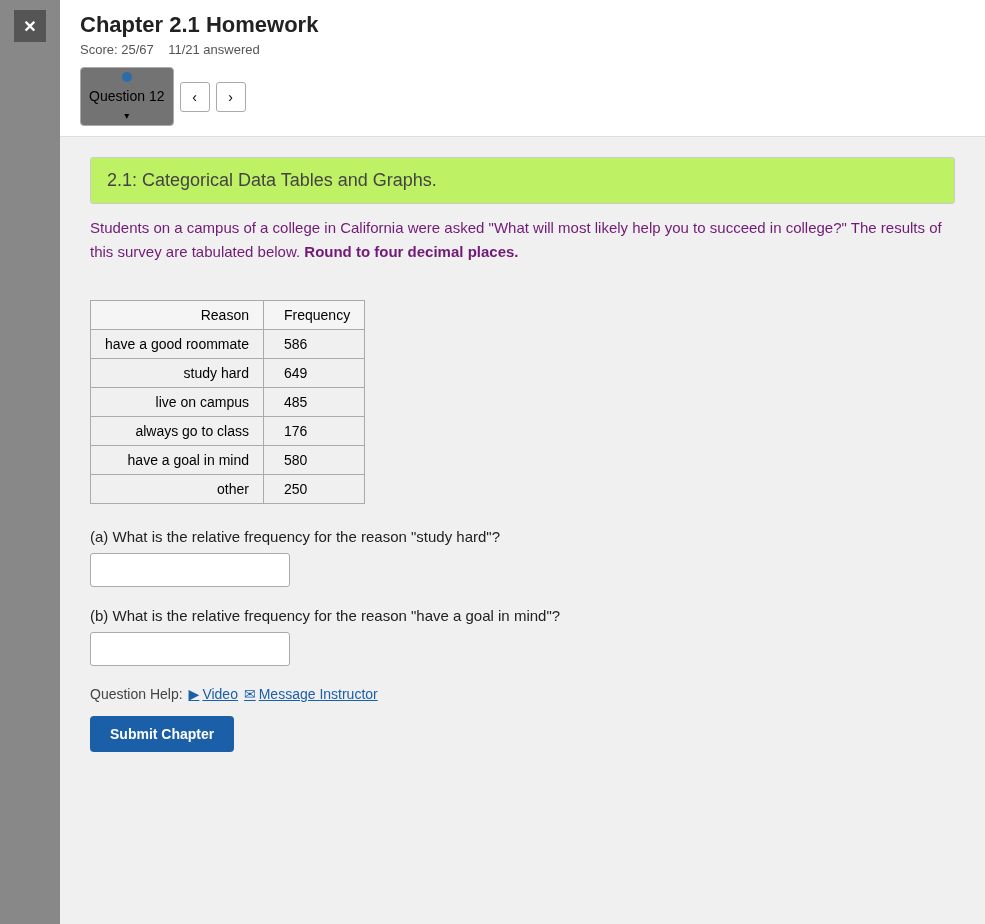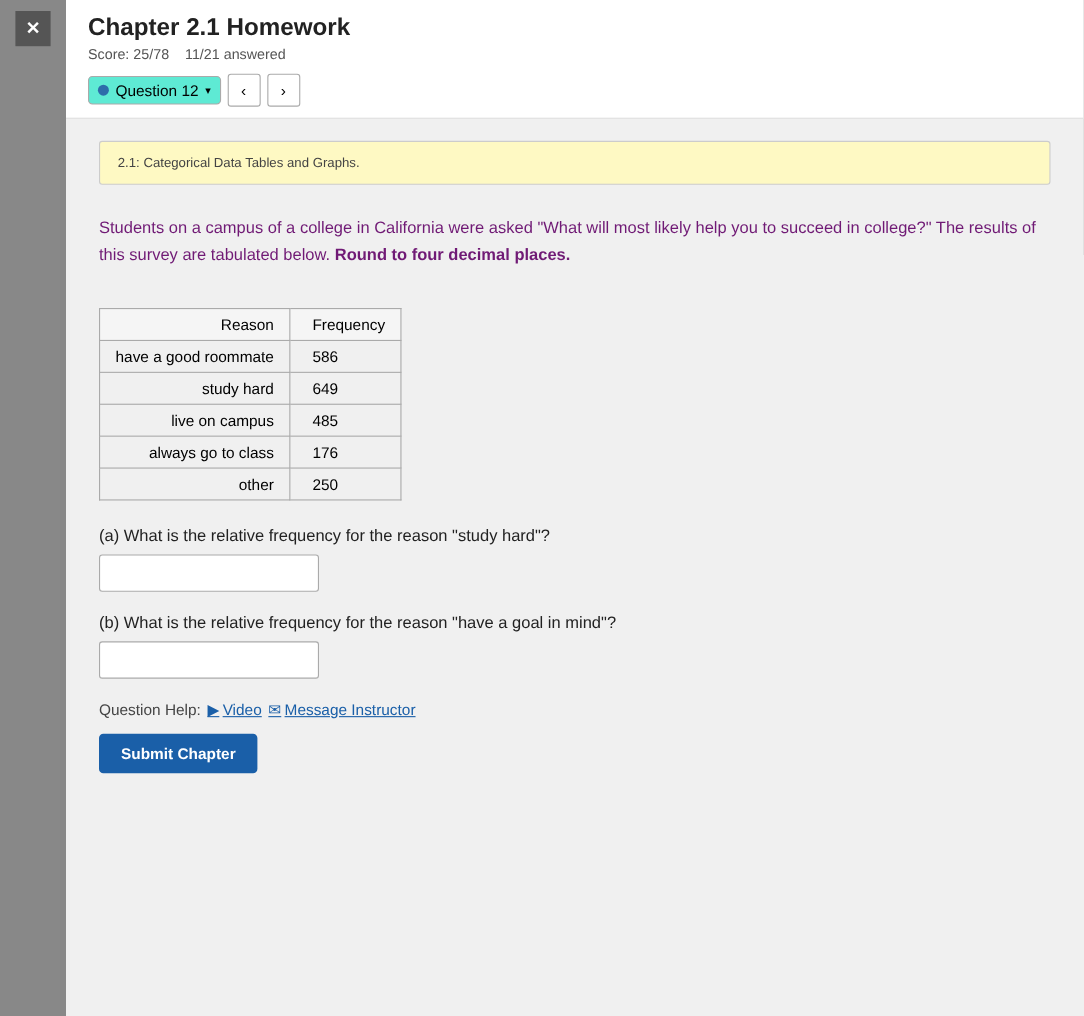--- a/index.html
+++ b/index.html
@@ -66,24 +66,25 @@
       align-items: center;
       margin-top: 10px;
       gap: 6px;
     }
     .question-select {
       display: flex;
       align-items: center;
       border: 1px solid #aaa;
       border-radius: 4px;
       padding: 4px 8px;
-      background: #5eead4;
+      background: #737373;
       cursor: pointer;
       font-size: 14px;
       gap: 6px;
+      flex-direction: column;
     }
     .dot-indicator {
       width: 10px;
       height: 10px;
       background: #2d6caa;
       border-radius: 50%;
       display: inline-block;
     }
     .nav-arrow {
       width: 30px;
@@ -96,25 +97,25 @@
       justify-content: center;
       font-size: 14px;
       border-radius: 3px;
     }
     .content-area {
       padding: 20px 30px;
       flex: 1;
     }
     .section-label {
       border: 1px solid #ccc;
-      background: #fef9c3;
+      background: #bef264;
       padding: 12px 16px;
-      font-size: 12px;
+      font-size: 18px;
       color: #444;
-      margin-bottom: 28px;
+      margin-bottom: 12px;
       border-radius: 3px;
     }
     .question-text {
       font-size: 15px;
       color: #701a75;
       line-height: 1.6;
       margin-bottom: 20px;
     }
     .question-text strong {
       font-weight: bold;
@@ -194,21 +195,21 @@
 <div class="page-wrapper">
   <div class="left-sidebar">
     <button class="close-btn">
       <span>✕</span>
     </button>
   </div>
   <div class="main-content">
     <div class="header">
       <div class="header-title">Chapter 2.1 Homework</div>
       <div class="header-score">
-        <span>Score: 25/78</span>
+        <span>Score: 25/67</span>
         &nbsp;&nbsp;
         <span>11/21 answered</span>
       </div>
       <div class="question-nav">
         <div class="question-select">
           <span class="dot-indicator"></span>
           <span>Question 12</span>
           <span class="chevron-down">▾</span>
         </div>
         <button class="nav-arrow">
@@ -246,20 +247,24 @@
           </tr>
           <tr>
             <td>live on campus</td>
             <td>485</td>
           </tr>
           <tr>
             <td>always go to class</td>
             <td>176</td>
           </tr>
           <tr>
+            <td>have a goal in mind</td>
+            <td>580</td>
+          </tr>
+          <tr>
             <td>other</td>
             <td>250</td>
           </tr>
         </tbody>
       </table>
 
       <div class="sub-question">(a) What is the relative frequency for the reason "study hard"?</div>
       <input type="text" class="answer-input" style="">
 
       <div class="sub-question">(b) What is the relative frequency for the reason "have a goal in mind"?</div>

